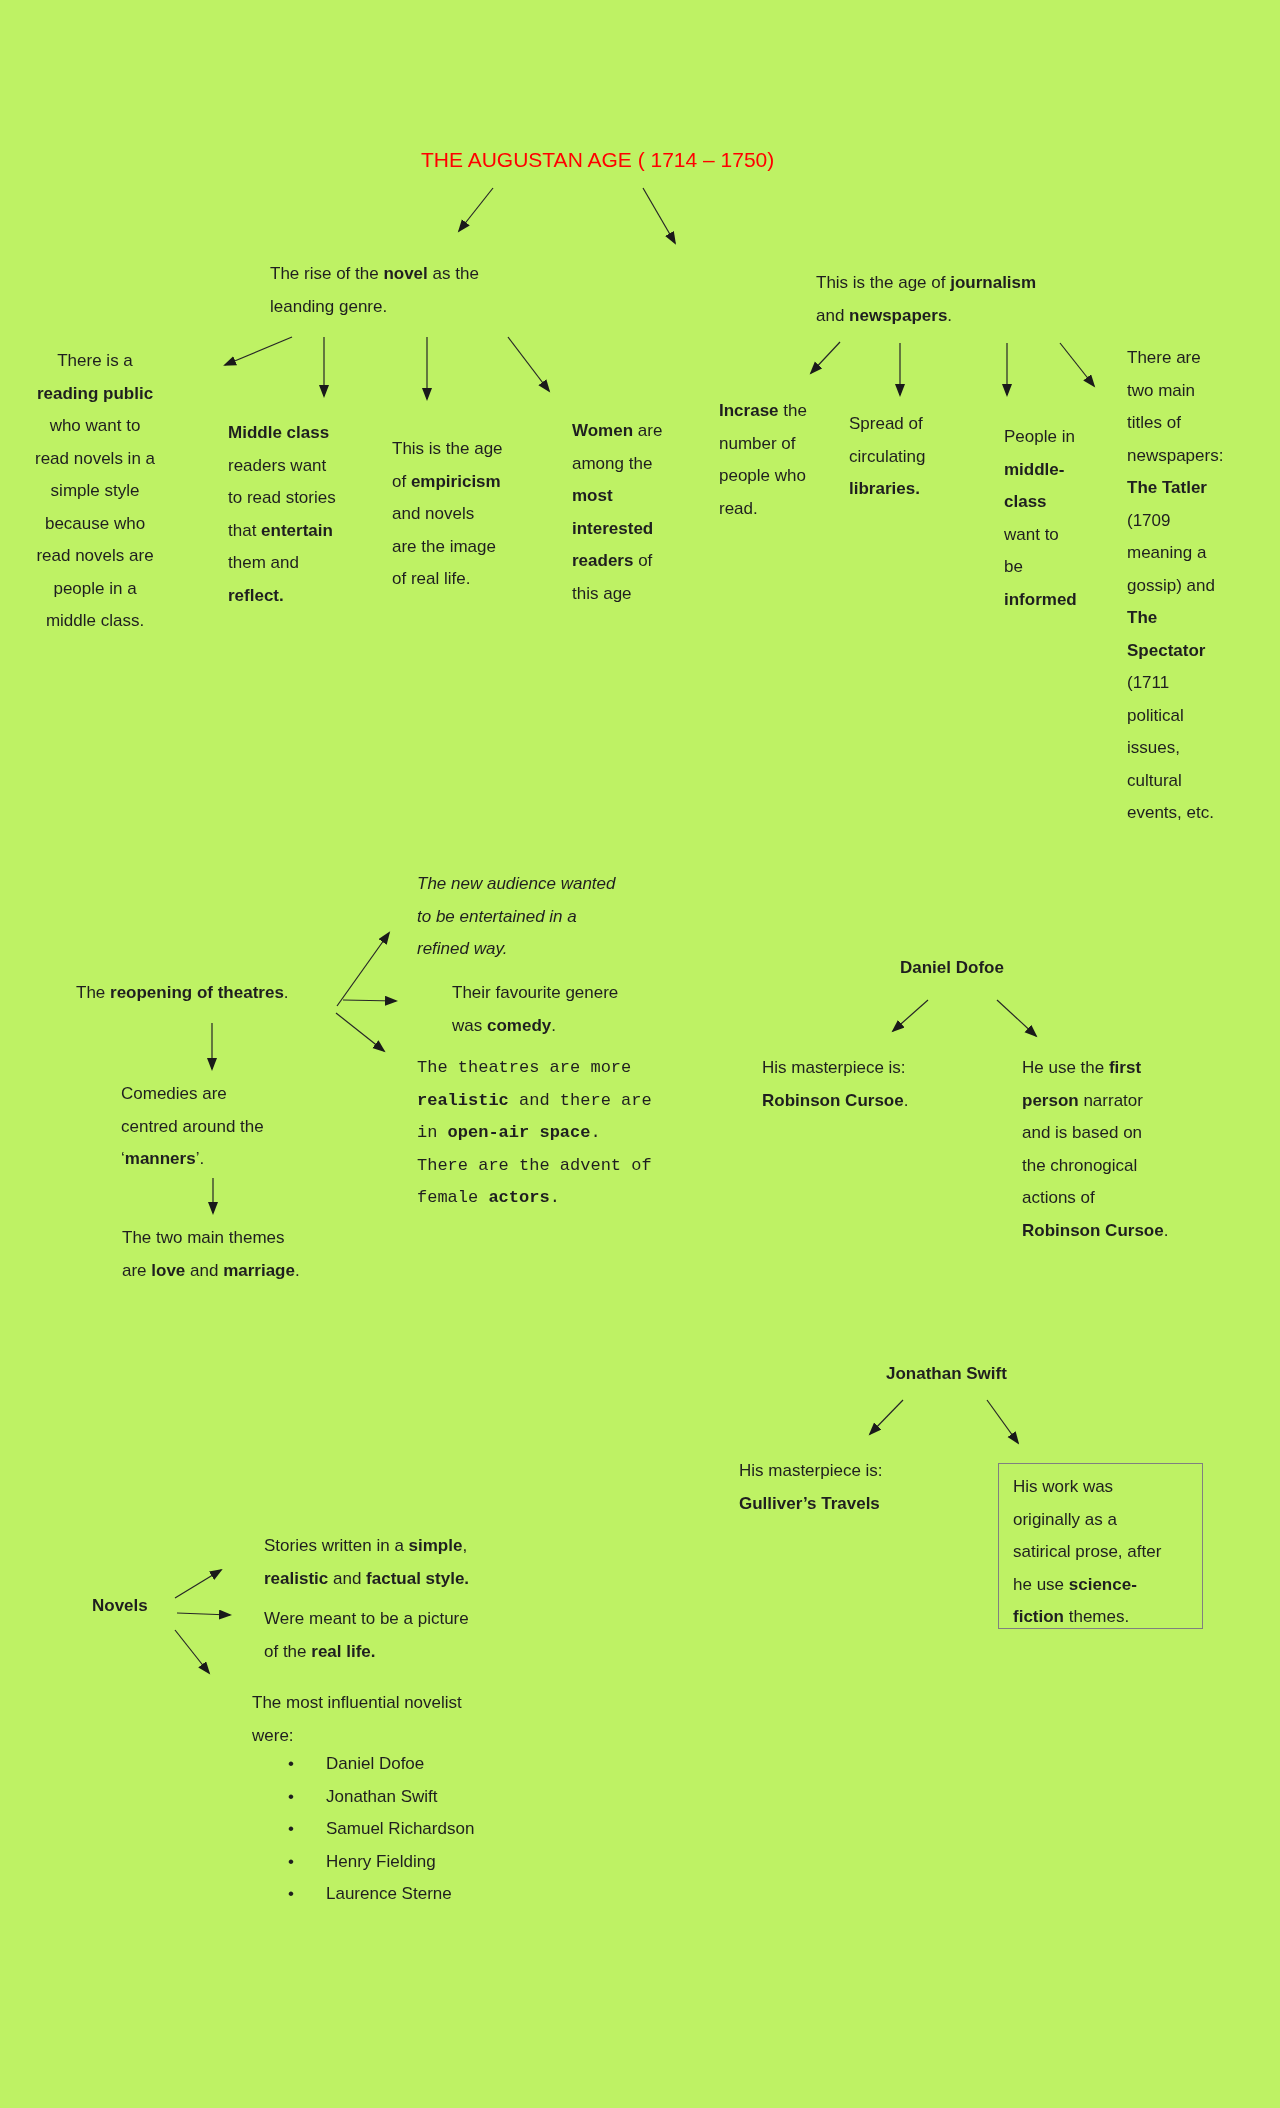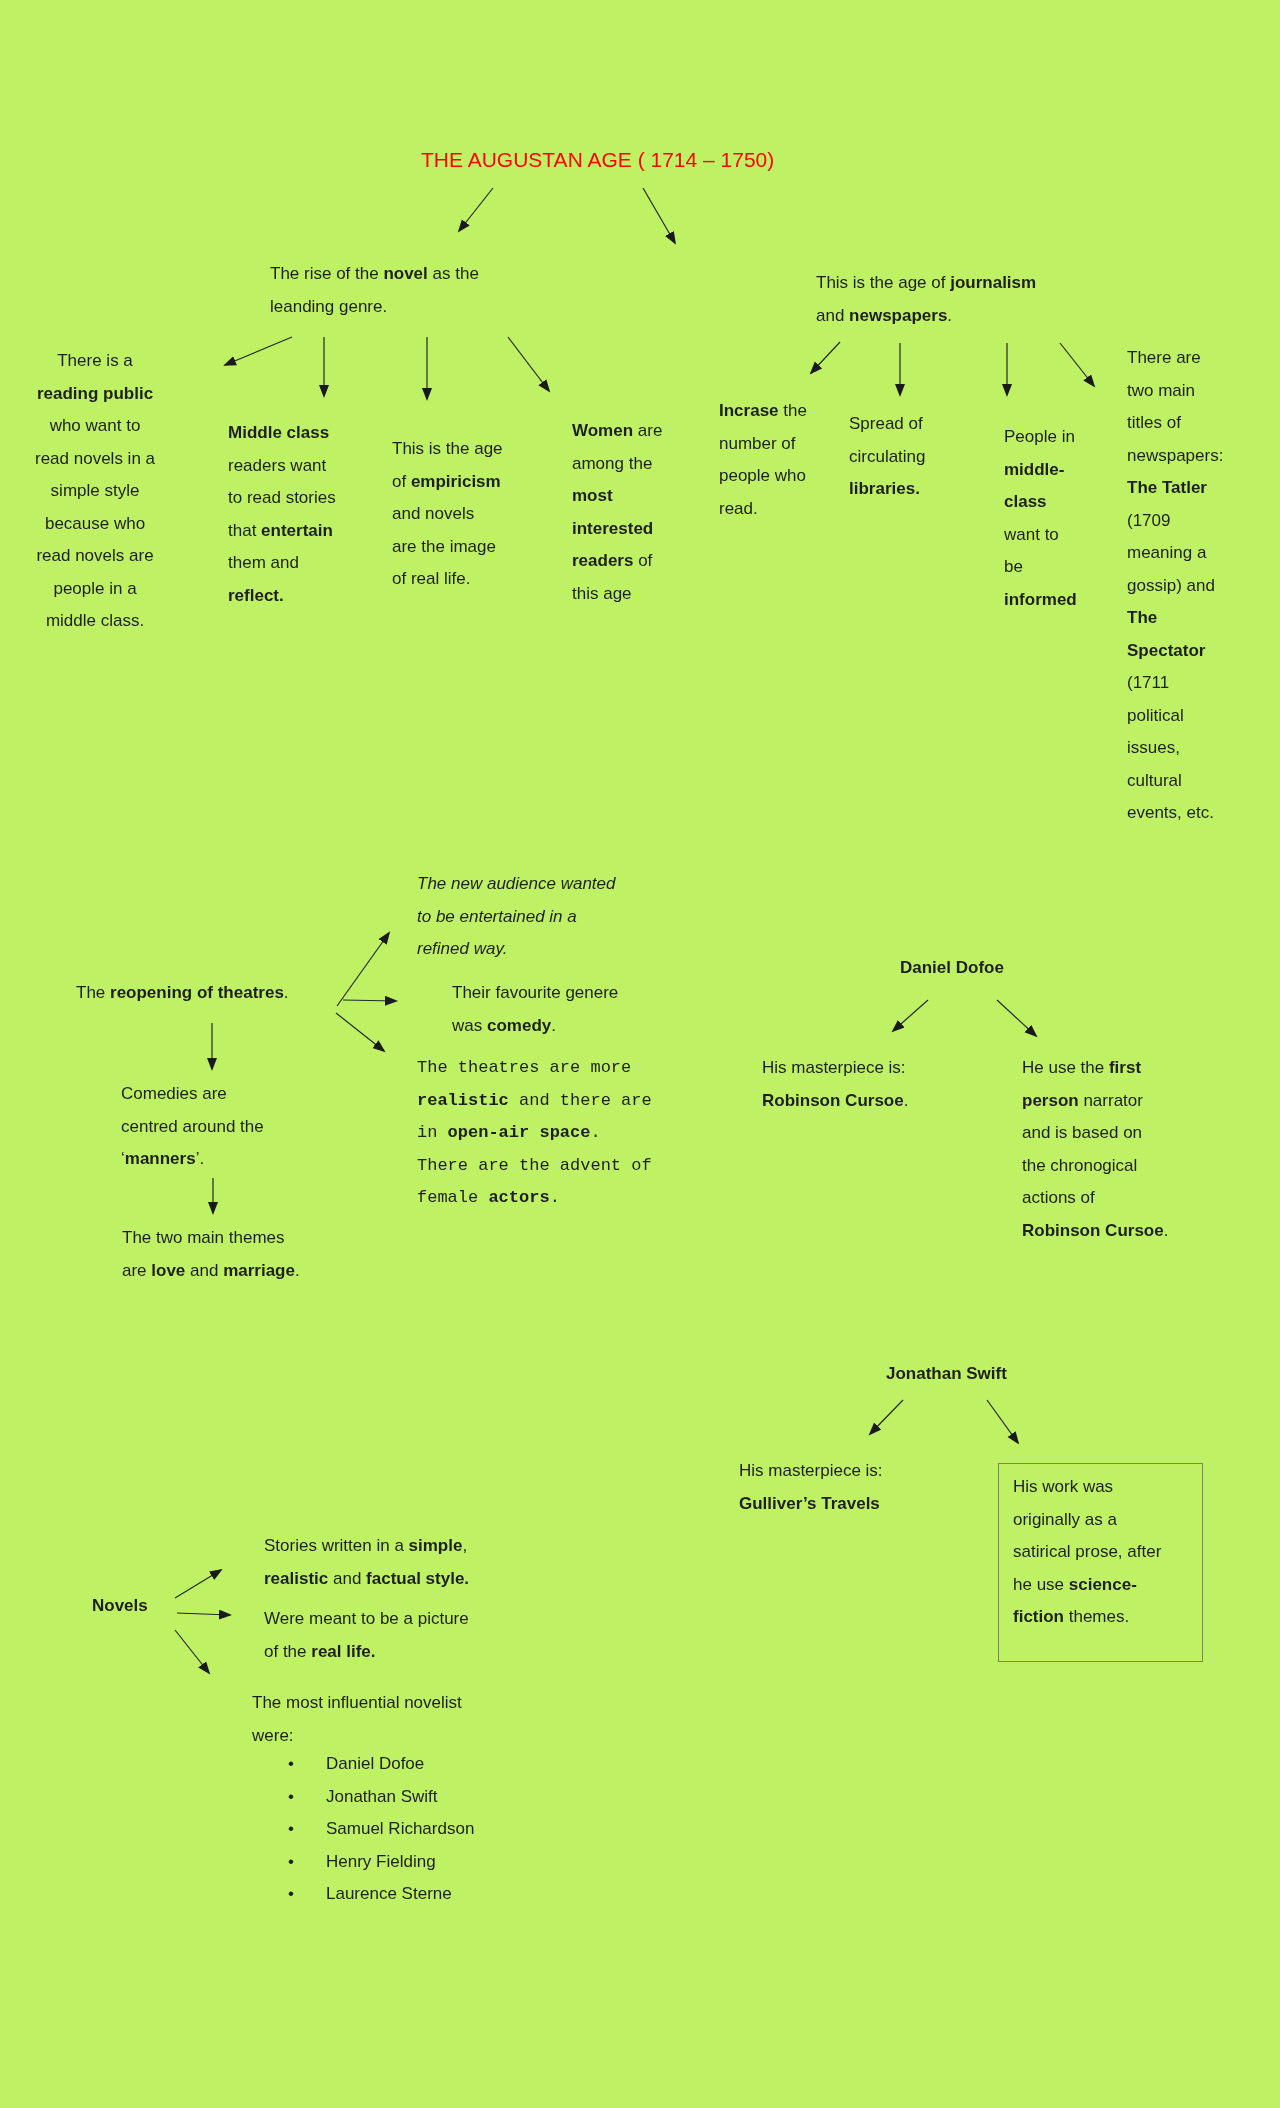--- a/index.html
+++ b/index.html
@@ -6,21 +6,21 @@
   #canvas{
     position:relative;width:1280px;height:2108px;background:#bef264;
     font-family:"Liberation Sans",sans-serif;color:#1f1f1f;overflow:hidden;
   }
   .node{position:absolute;font-size:17px;line-height:32.5px;white-space:pre-line;}
   .node b{font-weight:700;}
   .title{
     position:absolute;left:421px;top:146px;width:320px;text-align:center;
     font-size:21px;line-height:28px;color:#ff0000;white-space:nowrap;
   }
-  .box{position:absolute;left:998px;top:1463px;width:205px;height:199px;border:1px solid #808080;box-sizing:border-box;padding-left:36px;}
+  .box{position:absolute;left:998px;top:1463px;width:205px;height:166px;border:1px solid #808080;box-sizing:border-box;padding-left:36px;}
   .box .inner{position:absolute;left:14px;top:7px;font-size:17px;line-height:32.5px;white-space:pre-line;}
   svg.arrows{position:absolute;left:0;top:0;width:1280px;height:2108px;pointer-events:none;}
   svg.arrows line{stroke:#262626;stroke-width:1.2;}
   ul.novelists{position:absolute;left:288px;top:1748px;margin:0;padding:0;list-style:none;font-size:17px;line-height:32.5px;}
   ul.novelists li{display:flex;}
   ul.novelists .dot{width:38px;flex:0 0 38px;}
 </style>
 </head>
 <body>
 

